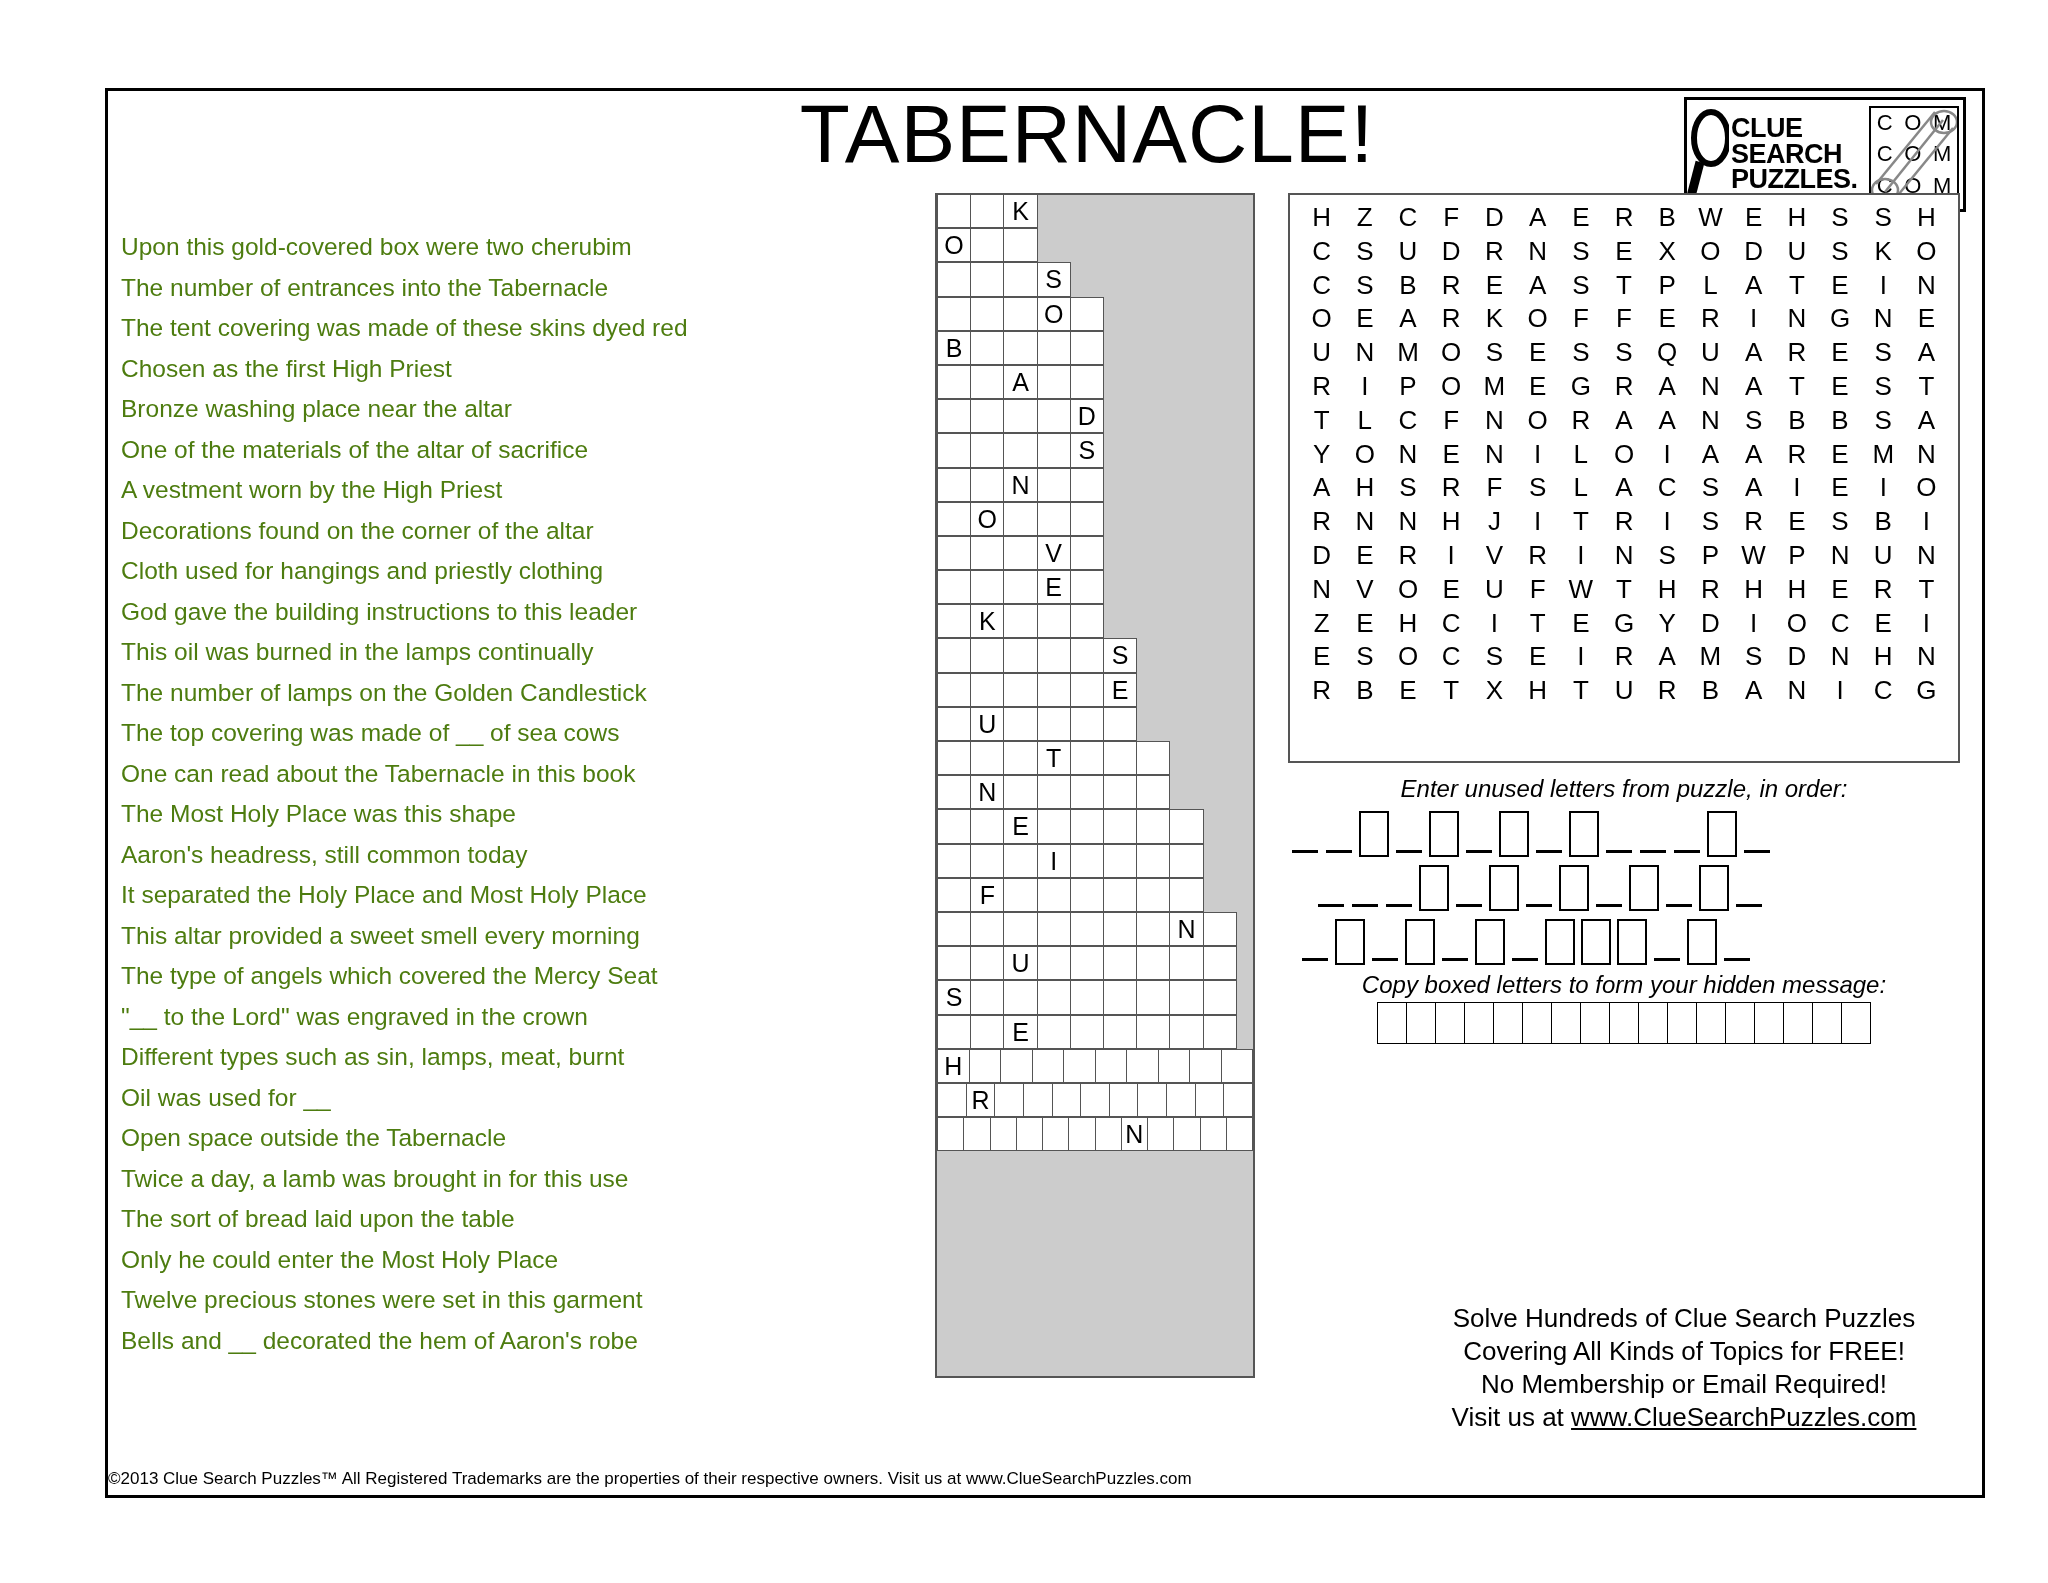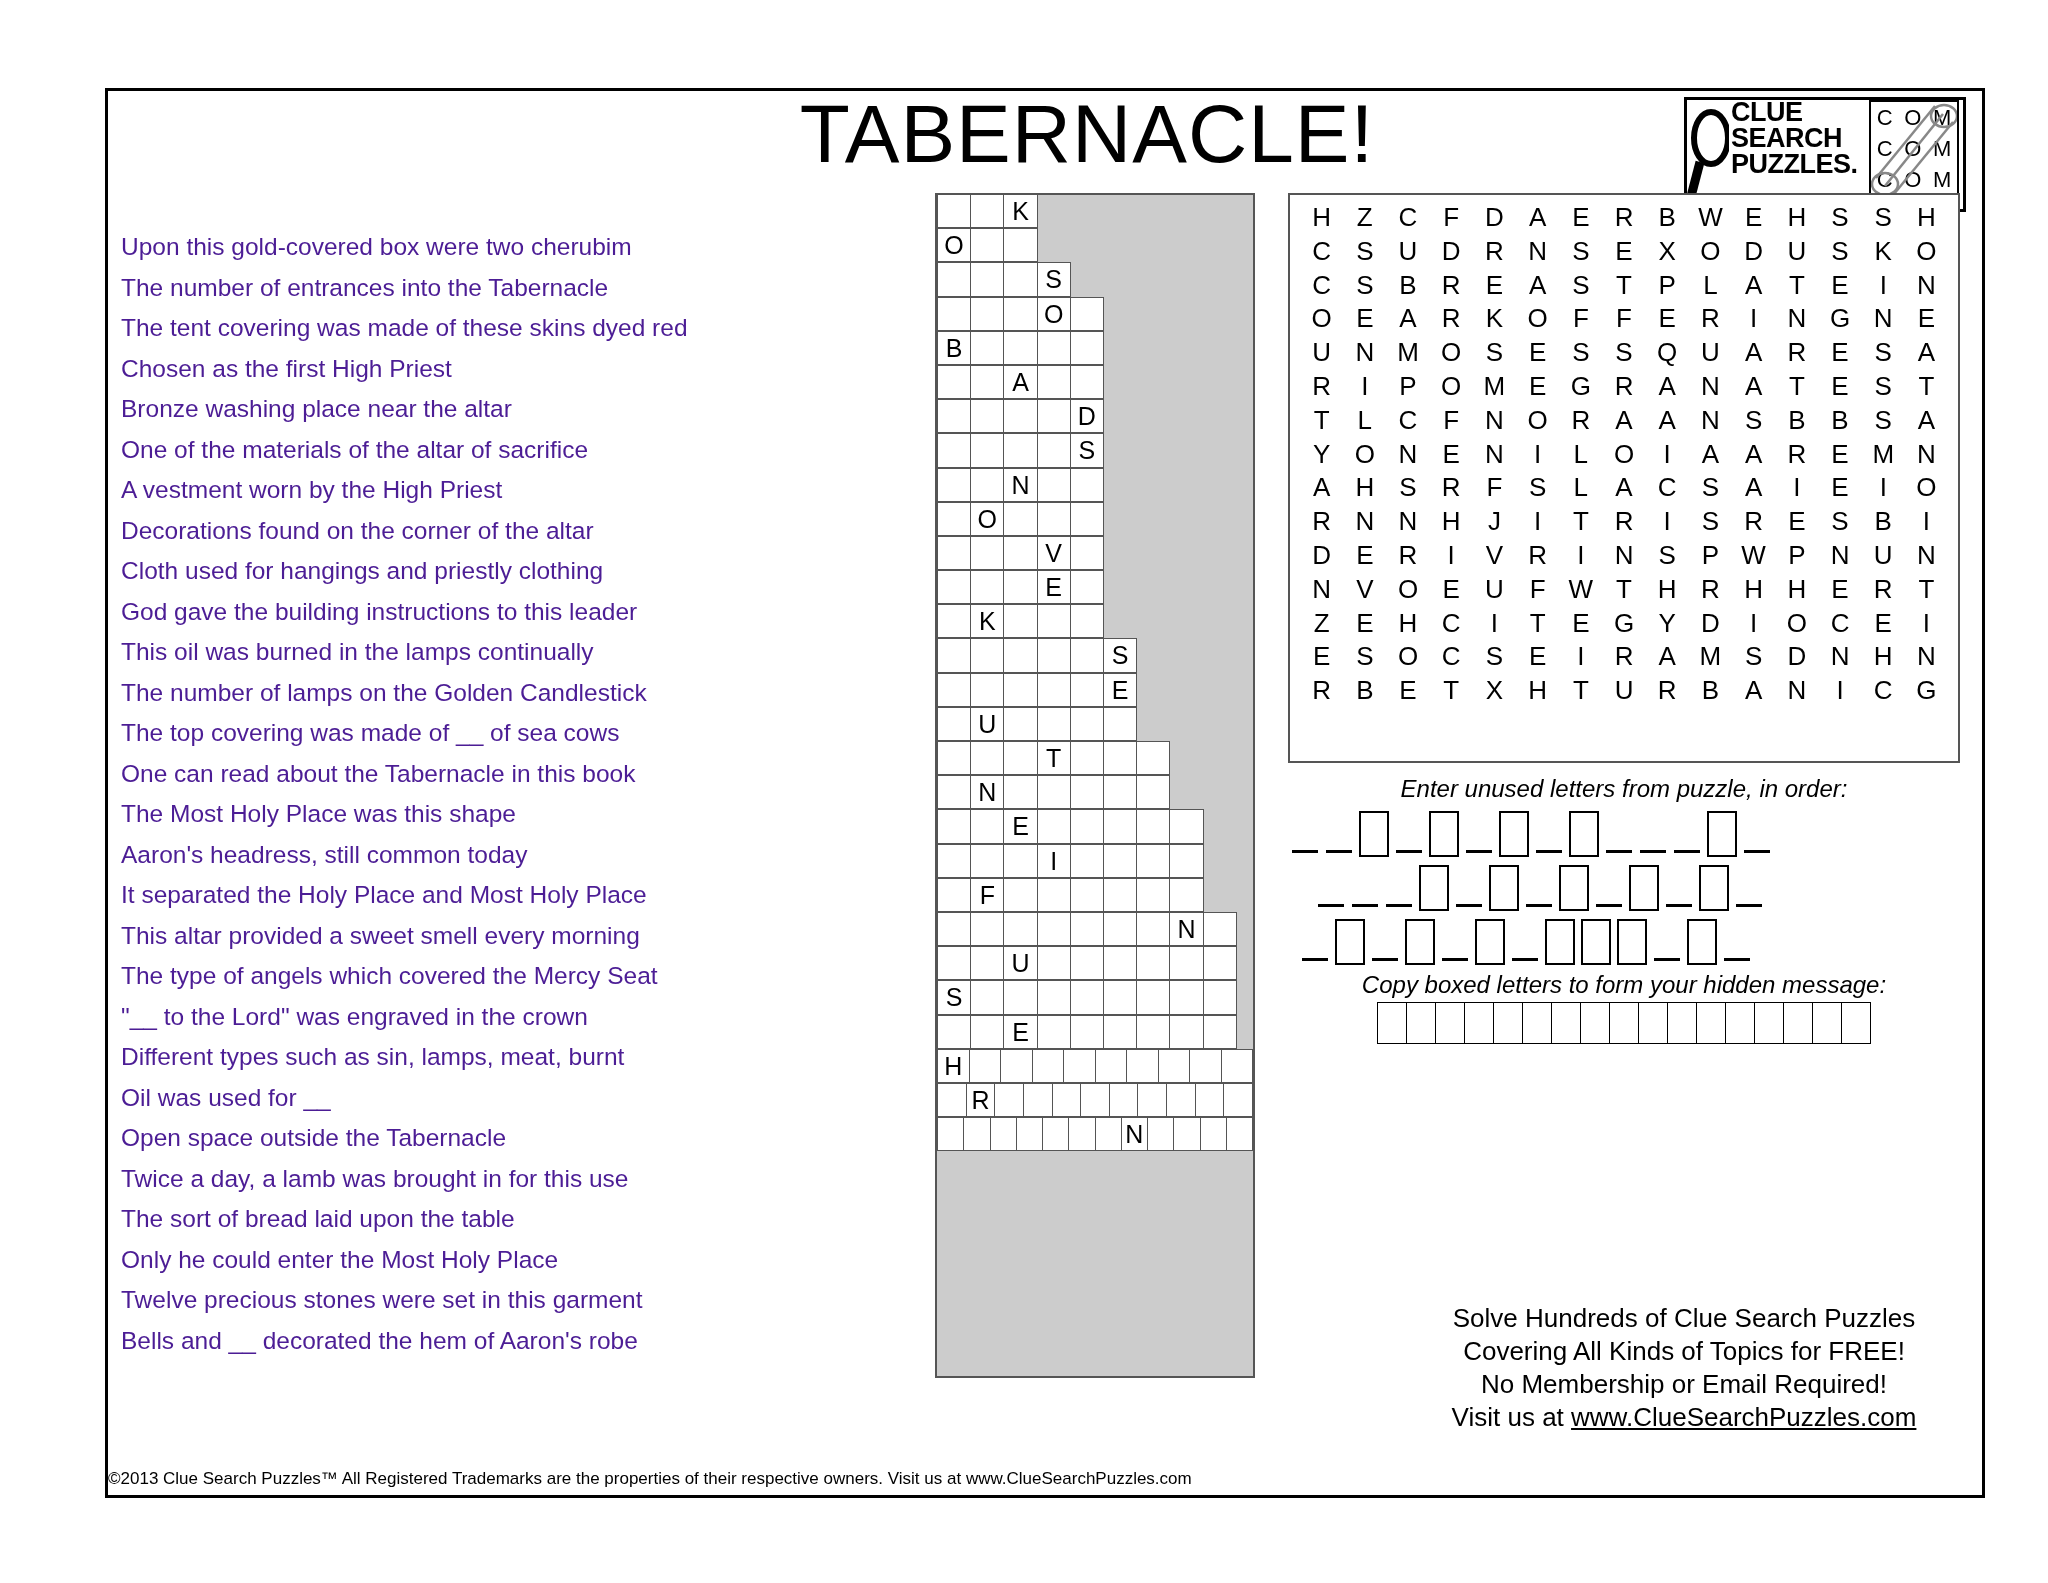--- a/index.html
+++ b/index.html
@@ -26,21 +26,21 @@
     font-size:82px; font-weight:400;
     letter-spacing:1px;
     font-family:"Liberation Sans", sans-serif;
     padding-left:84px;
   }
   #logo {
     position:absolute; right:16px; top:6px;
     width:282px; height:115px;
     border:3px solid #000;
     background:#fff;
-    display:flex; align-items:flex-start;
+    display:flex; align-items:center;
   }
   #logo-glass { width:42px; height:100%; position:relative; flex:none; }
   #logo-words {
     flex:1; display:flex; flex-direction:column;
     justify-content:center; align-items:flex-start;
     font-weight:bold; line-height:0.96;
     font-size:27px; letter-spacing:-0.5px;
     padding-left:2px;
   }
   #logo-words div { white-space:nowrap; }
@@ -57,21 +57,21 @@
   
   #body { position:relative; }
   #clues {
     position:absolute; left:13px; top:0px;
     width:770px;
   }
   .clue {
     font-size:24.5px;
     line-height:40.5px;
     white-space:nowrap;
-    color:#4c1d95;
+    color:#4d7c0f;
   }
   
   #answer-wrap {
     position:absolute; left:827px; top:-34px;
     width:320px; height:1185px;
     border:2px solid #555;
     background:#cccccc;
   }
   .ansrow { display:flex; height:34.2px; }
   .anscell {

